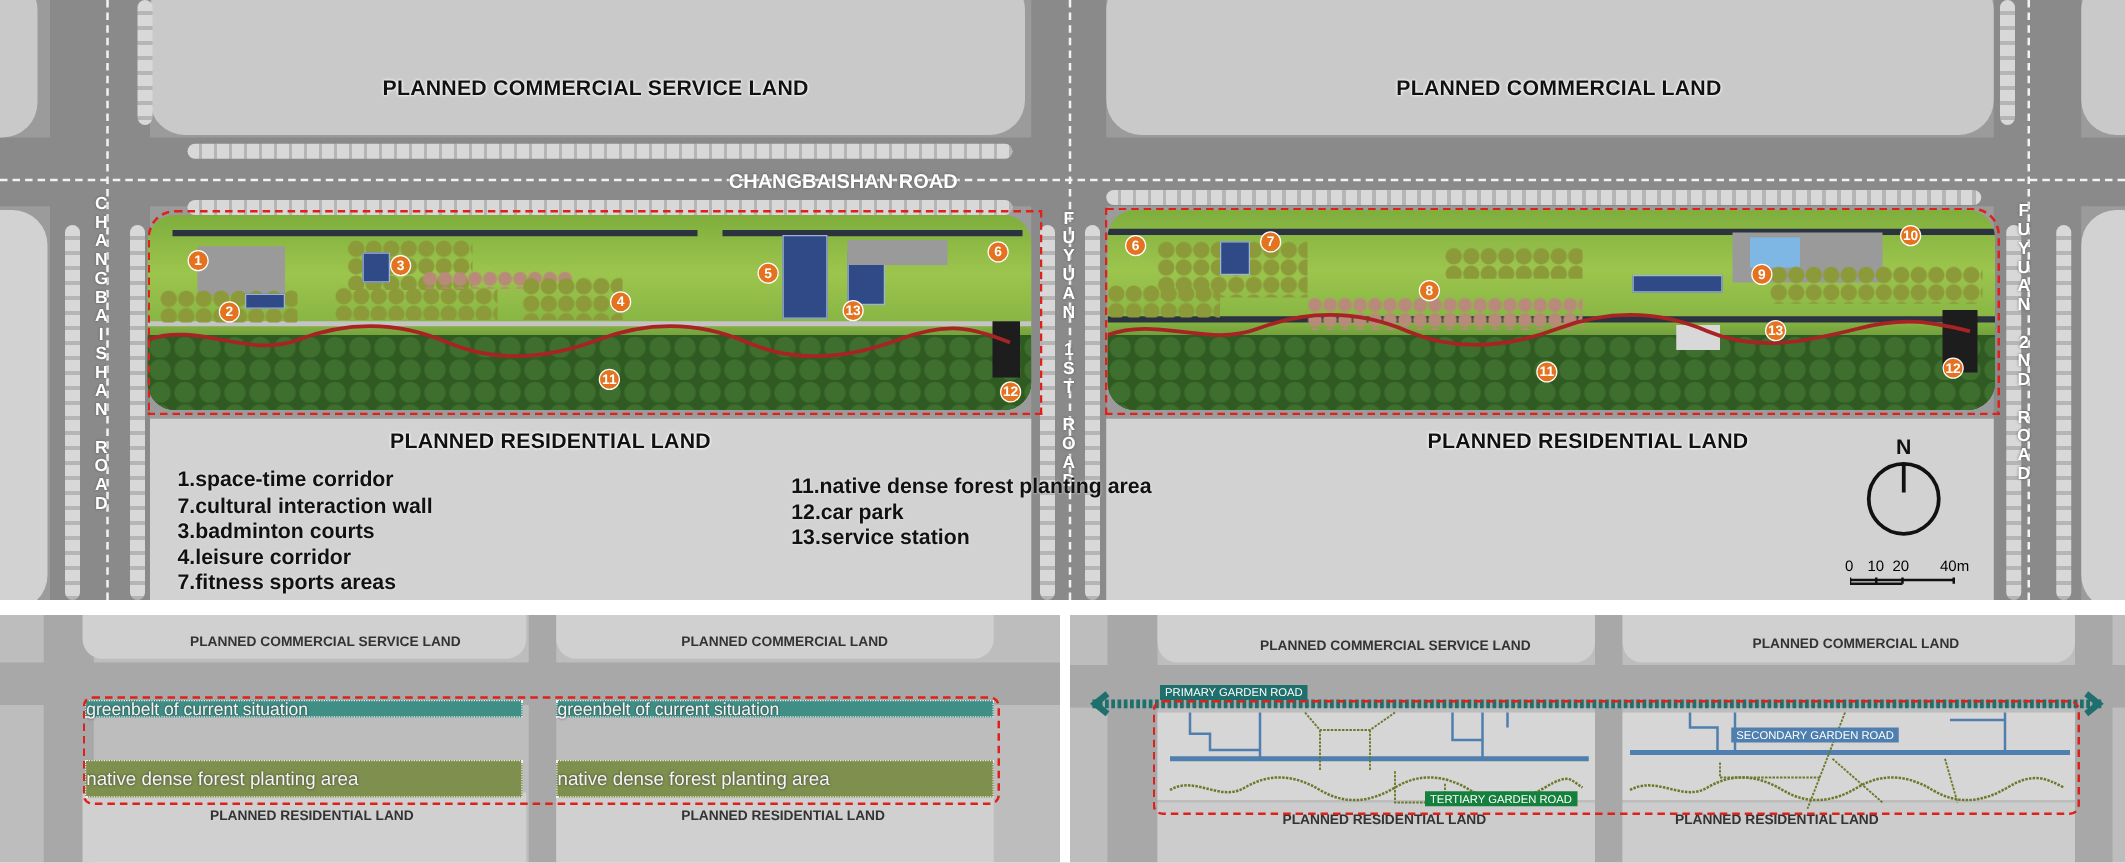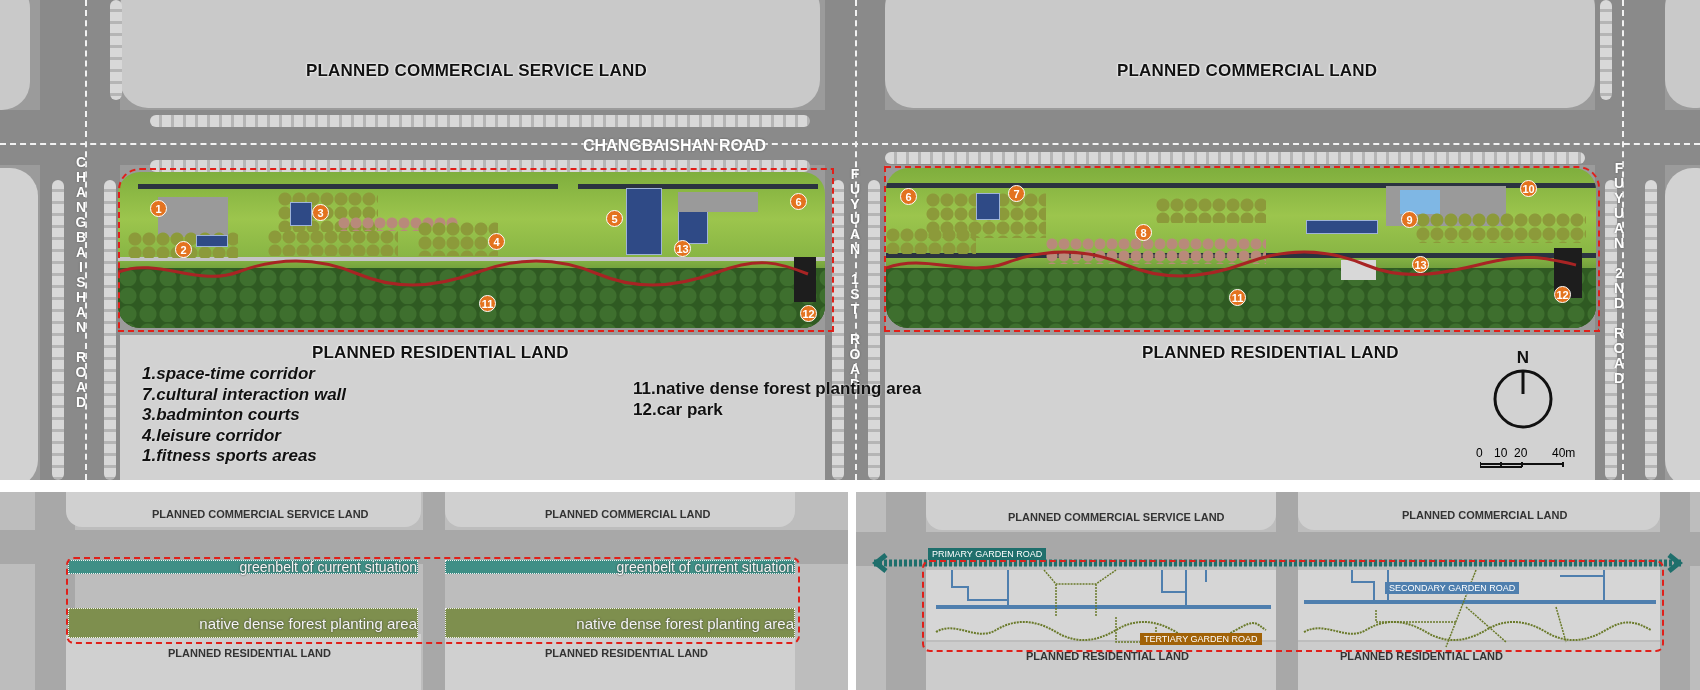--- a/index.html
+++ b/index.html
@@ -28,21 +28,21 @@
   .park .plaza{position:absolute;background:#9a9a9a;}
   .park .carpark{position:absolute;background:#1d1d1d;}
   .park .fountain{position:absolute;background:#7fb7e4;}
   .wave{position:absolute;}
   .redline{position:absolute;border:2px dashed #e0201a;border-radius:22px;}
   .marker{position:absolute;width:17px;height:17px;border-radius:50%;background:#e3731f;color:#fff;font-size:11px;font-weight:bold;display:flex;align-items:center;justify-content:center;border:1px solid #fff;box-sizing:border-box;}
   .legend-col{position:absolute;font-weight:bold;font-size:17px;color:#111;line-height:20.5px;text-shadow:0 0 2px #eee;}
   .legend-col div{white-space:nowrap;}
   .lower-area{position:absolute;background:#bdbdbd;overflow:hidden;top:492px;height:198px;}
   .small-label{position:absolute;font-size:11px;font-weight:bold;color:#333;white-space:nowrap;}
-  .zone{position:absolute;display:flex;align-items:center;justify-content:flex-end;font-size:15px;color:#f5f5f5;border:1px dotted #f0f0f0;box-sizing:border-box;}
+  .zone{position:absolute;display:flex;align-items:center;justify-content:flex-start;font-size:15px;color:#f5f5f5;border:1px dotted #f0f0f0;box-sizing:border-box;}
   .zone span{text-shadow:0 0 2px #333;}
   .tag{position:absolute;color:#fff;font-size:9px;padding:1px 4px;white-space:nowrap;}
   .compass{position:absolute;}
 </style>
 </head>
 <body>
 
 <div id="main-plan" class="abs">
 
   <div class="road-h" style="left:0;top:110px;width:1700px;height:55px;"></div>
@@ -142,30 +142,31 @@
       <div class="marker" style="left: 900px; top: 188px;">6</div>
       <div class="marker" style="left: 1008px; top: 185px;">7</div>
       <div class="marker" style="left: 1135px; top: 224px;">8</div>
       <div class="marker" style="left: 1401px; top: 211px;">9</div>
       <div class="marker" style="left: 1520px; top: 180px;">10</div>
       <div class="marker" style="left: 1412px; top: 256px;">13</div>
       <div class="marker" style="left: 1229px; top: 289px;">11</div>
       <div class="marker" style="left: 1554px; top: 286px;">12</div>
     </div>
 
-  <div class="legend-col" style="left:142px;top:364px;font-style:italic;">
+  <div class="legend-col" style="left:142px;top:374px;">
     <div>1.space-time corridor</div>
     <div>7.cultural interaction wall</div>
     <div>3.badminton courts</div>
     <div>4.leisure corridor</div>
-    <div>1.fitness sports areas</div>
+    <div>7.fitness sports areas</div>
   </div>
   <div class="legend-col" style="left:633px;top:379px;">
     <div>11.native dense forest planting area</div>
     <div>12.car park</div>
+    <div>13.service station</div>
   </div>
 
   <div class="compass" style="left:1488px;top:348px;width:70px;">
     <div style="text-align:center;font-weight:bold;font-size:17px;color:#111;">N</div>
     <svg width="70" height="62">
       <circle cx="35" cy="31" r="28" stroke="#111" stroke-width="3" fill="none"></circle>
       <line x1="35" y1="3" x2="35" y2="26" stroke="#111" stroke-width="3"></line>
     </svg>
   </div>
   <div class="abs" style="left:1476px;top:446px;width:100px;height:30px;">
@@ -235,14 +236,14 @@
     <path d="M96 78 V95 H112 V108 H152 V115 M152 78 V115 M306 78 V100 H330 V115 M330 78 V100 M350 78 V90 M496 78 V90 H518 V110 M532 78 V110 M748 78 V110 M704 84 H748" stroke="#4f7fae" stroke-width="2" fill="none"></path>
 
     <path d="M80 140 C100 128,120 150,140 138 S180 128,200 140 S240 150,260 138 S300 128,320 140 S360 150,380 138 S400 132,410 138" stroke="#6a7a2a" stroke-width="2" stroke-dasharray="2 1" fill="none"></path>
     <path d="M448 140 C470 128,490 150,510 138 S550 128,570 140 S610 150,630 138 S670 128,690 140 S730 150,750 138 S780 130,795 138" stroke="#6a7a2a" stroke-width="2" stroke-dasharray="2 1" fill="none"></path>
     <path d="M188 78 L200 92 H240 L260 78 M200 92 V125 M240 92 V125 M260 125 V150 H300 V135 M520 118 V130 H600 M620 78 L590 155 M610 115 L650 150 M700 115 L710 150" stroke="#6a7a2a" stroke-width="1.5" stroke-dasharray="2 1" fill="none"></path>
   </svg>
   <div class="redline" style="left:66px;top:68px;width:738px;height:88px;border-radius:8px;"></div>
 
   <div class="tag" style="left:72px;top:56px;background:#1f6f6c;">PRIMARY GARDEN ROAD</div>
   <div class="tag" style="left:529px;top:90px;background:#4f7fae;">SECONDARY GARDEN ROAD</div>
-  <div class="tag" style="left:284px;top:141px;background:#a16207;">TERTIARY GARDEN ROAD</div>
+  <div class="tag" style="left:284px;top:141px;background:#15803d;">TERTIARY GARDEN ROAD</div>
 </div>
 
 </body></html>

